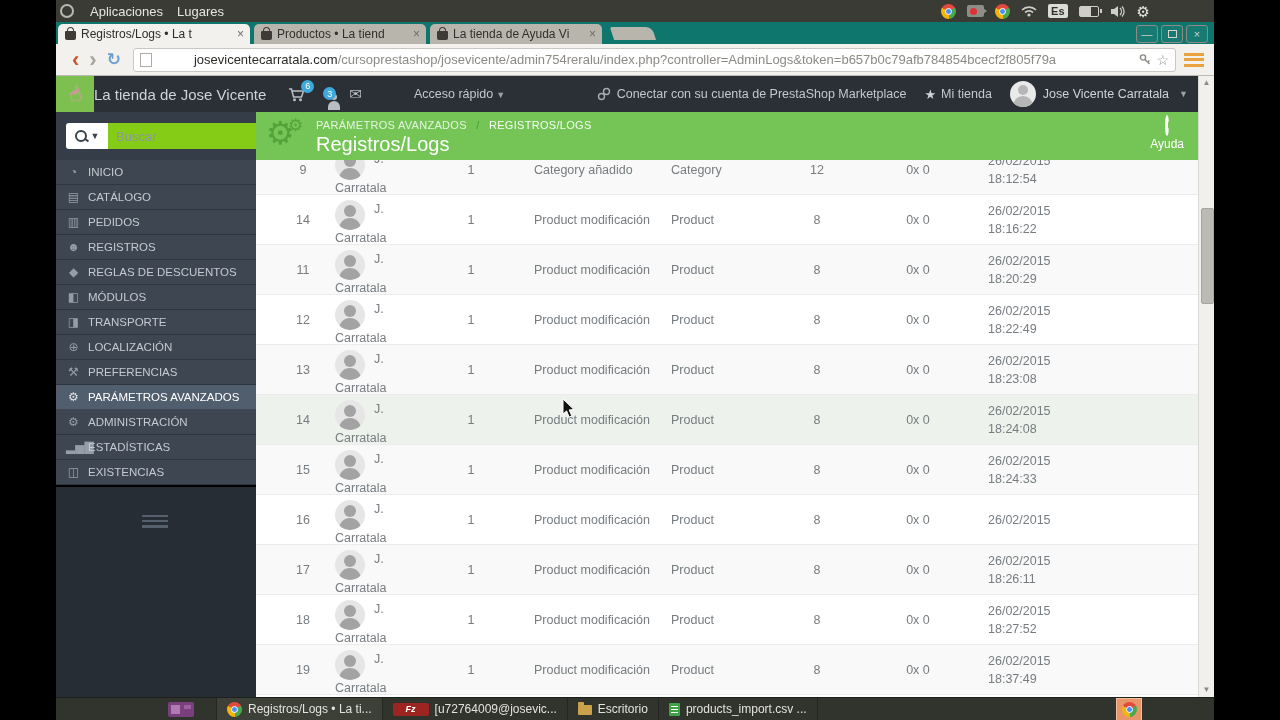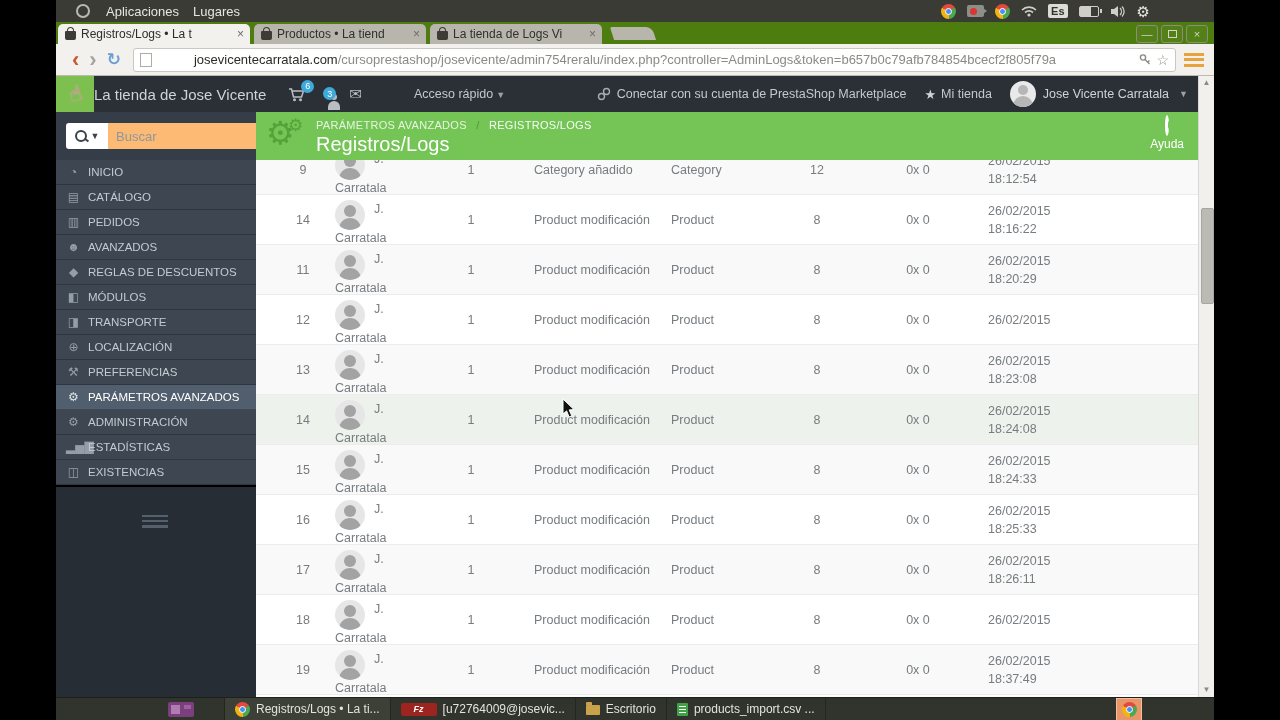--- a/index.html
+++ b/index.html
@@ -3,36 +3,36 @@
 <meta charset="utf-8">
 <style>
   html,body{margin:0;padding:0;}
   body{width:1280px;height:720px;background:#000;position:relative;overflow:hidden;
        font-family:"Liberation Sans","DejaVu Sans",sans-serif;-webkit-font-smoothing:antialiased;}
   #screen{position:absolute;left:56px;top:0;width:1158px;height:720px;}
 
   
   .menubar{position:absolute;left:0;top:0;width:100%;height:22px;background:#3b3b36;color:#e6e5e0;
            display:flex;align-items:center;font-size:13px;}
-  .menubar .mleft{display:flex;align-items:center;gap:14px;padding-left:20px;}
+  .menubar .mleft{display:flex;align-items:center;gap:14px;padding-left:4px;}
   .ubuntu-dot{width:14px;height:14px;border-radius:50%;border:2px solid #b9b8b2;box-sizing:border-box;margin-right:2px;}
   .menu-item{cursor:default;}
   .mright{margin-left:auto;display:flex;align-items:center;gap:11px;padding-right:64px;}
   .chrome{width:15px;height:15px;border-radius:50%;background:conic-gradient(from -60deg,#e4493d 0 33%,#4aa94e 0 66%,#f3b50d 0 100%);position:relative;}
   .chrome::before{content:"";position:absolute;inset:4px;background:#4e8df5;border:1.5px solid #fff;border-radius:50%;}
   .recorder{width:17px;height:12px;background:#8e8e88;border-radius:2px;position:relative;}
   .recorder::before{content:"";position:absolute;left:3px;top:2.5px;width:7px;height:7px;background:#d33;border-radius:50%;}
   .recorder::after{content:"";position:absolute;right:-3px;top:3px;border-left:4px solid #8e8e88;border-top:3px solid transparent;border-bottom:3px solid transparent;}
   .es-badge{background:#dcdcd6;color:#32322e;font-size:11px;font-weight:bold;padding:0 3px;border-radius:2px;line-height:14px;}
   .battery{width:18px;height:9px;border:1px solid #cfcec9;border-radius:2px;position:relative;background:linear-gradient(90deg,#cfcec9 0 60%,transparent 60%);}
   .battery::after{content:"";position:absolute;right:-4px;top:2px;width:2px;height:4px;background:#cfcec9;}
   .gear-glyph{color:#e8e8e3;font-size:15px;line-height:15px;}
 
   
-  .tabbar{position:absolute;left:0;top:22px;width:100%;height:22px;background:#4d7c0f;}
+  .tabbar{position:absolute;left:0;top:22px;width:100%;height:22px;background:#0f766e;}
   .tab{position:absolute;top:2px;height:20px;border-radius:5px 5px 0 0;display:flex;align-items:center;
        padding:0 6px;font-size:12px;box-sizing:border-box;}
   .tab.active{background:#f2f1ed;color:#2d2d2a;}
   .tab.inactive{background:#b7b5ac;color:#30302c;}
   .tab .ttl{white-space:nowrap;overflow:hidden;text-overflow:clip;flex:1;}
   .ps-bag{width:11px;height:9px;background:#3e3a36;border-radius:1px 1px 2px 2px;position:relative;margin:3px 5px 0 1px;flex:none;}
   .ps-bag::before{content:"";position:absolute;top:-4px;left:2px;width:5px;height:5px;border:1.5px solid #3e3a36;border-bottom:none;border-radius:4px 4px 0 0;}
   .tab-close{margin-left:5px;color:#6d6c66;font-size:12px;line-height:12px;flex:none;}
   .newtab{position:absolute;top:5px;height:13px;width:42px;background:#b7b5ac;border-radius:2px 6px 0 0;transform:skewX(18deg);}
   .winctl{position:absolute;right:6px;top:3px;display:flex;gap:3px;}
@@ -79,21 +79,21 @@
   .uavatar{width:26px;height:26px;border-radius:50%;background:#e9e9e9;position:relative;overflow:hidden;flex:none;}
   .uavatar::before{content:"";position:absolute;left:8px;top:4px;width:10px;height:10px;border-radius:50%;background:#b6b6b6;}
   .uavatar::after{content:"";position:absolute;left:3px;top:15px;width:20px;height:12px;border-radius:10px 10px 0 0;background:#b6b6b6;}
 
   
   .searchhead{position:absolute;left:0;top:112px;width:200px;height:48px;background:#343d48;display:flex;align-items:center;padding:0 10px;box-sizing:border-box;}
   .sbtn{width:42px;height:26px;background:#fff;border-radius:3px 0 0 3px;display:flex;align-items:center;justify-content:center;gap:3px;flex:none;}
   .mag{width:8px;height:8px;border:2px solid #3a424c;border-radius:50%;position:relative;}
   .mag::after{content:"";position:absolute;left:7px;top:7px;width:5px;height:2px;background:#3a424c;transform:rotate(40deg);}
   .sbtn .caret{color:#3a424c;margin-left:1px;}
-  .sinput{height:26px;flex:1;border:none;background:#fdba74;border-radius:0 3px 3px 0;font-size:13px;color:#5b646c;
+  .sinput{height:26px;flex:1;border:none;background:#84cc16;border-radius:0 3px 3px 0;font-size:13px;color:#5b646c;
           padding:0 8px;outline:none;box-sizing:border-box;font-family:inherit;}
   .sinput::placeholder{color:#8e979e;}
 
   
   .banner{position:absolute;left:200px;top:112px;width:calc(100% - 216px);height:48px;background:#74c556;color:#fff;}
   .banner-gears{position:absolute;left:10px;top:2px;color:#56a23a;}
   .banner-gears .g1{font-size:32px;}
   .banner-gears .g2{font-size:17px;position:absolute;left:22px;top:1px;}
   .crumbs{position:absolute;left:60px;top:7px;font-size:11px;letter-spacing:.3px;}
   .crumb-parent{color:rgba(255,255,255,.82);}
@@ -138,21 +138,21 @@
   .c-date{padding-left:0;line-height:1.45;}
   .c-date span{display:block;}
 
   
   .scrollbar{position:absolute;right:0;top:76px;width:16px;height:621px;background:#f1f0ec;border-left:1px solid #dad8d3;box-sizing:border-box;}
   .sb-arrow{position:absolute;left:0;width:100%;text-align:center;color:#8a8a86;font-size:8px;line-height:10px;}
   .sb-thumb{position:absolute;left:2px;top:132px;width:11px;height:94px;background:#bcbab5;border:1px solid #a8a6a1;border-radius:2px;}
 
   
   .taskbar{position:absolute;left:0;top:697px;width:100%;height:23px;background:#31342d;border-top:1px solid #1e201b;
-           display:flex;align-items:center;color:#e3e2dc;font-size:12px;box-sizing:border-box;gap:8px;}
+           display:flex;align-items:center;color:#e3e2dc;font-size:12px;box-sizing:border-box;}
   .wswitch{width:26px;height:15px;background:#7a3f7d;border-radius:2px;margin-left:112px;position:relative;flex:none;}
   .wswitch::before{content:"";position:absolute;left:3px;top:3px;width:9px;height:9px;background:#b07ab2;}
   .wswitch::after{content:"";position:absolute;right:3px;top:3px;width:7px;height:4px;background:#a05ea3;}
   .tbitem{display:flex;align-items:center;gap:6px;height:100%;padding:0 10px;border-right:1px solid #24261f;box-sizing:border-box;white-space:nowrap;}
   .tbitem.first{margin-left:22px;border-left:1px solid #24261f;background:#3c4037;}
   .tb-ico{flex:none;}
   .fz-ico{width:36px;height:13px;background:#9e2420;border-radius:2px;color:#fff;font-size:9px;font-weight:bold;
           display:flex;align-items:center;justify-content:center;font-style:italic;}
   .folder-ico{width:14px;height:10px;background:#caa24a;border-radius:1px;position:relative;margin-top:2px;}
   .folder-ico::before{content:"";position:absolute;left:0;top:-3px;width:6px;height:3px;background:#caa24a;border-radius:1px 1px 0 0;}
@@ -201,21 +201,21 @@
       <span class="ttl">Registros/Logs • La t</span>
       <span class="tab-close">×</span>
     </div>
     <div class="tab inactive" style="left:198px;width:172px;">
       <span class="ps-bag"></span>
       <span class="ttl">Productos • La tiend</span>
       <span class="tab-close">×</span>
     </div>
     <div class="tab inactive" style="left:374px;width:172px;">
       <span class="ps-bag"></span>
-      <span class="ttl">La tienda de Logs Vi</span>
+      <span class="ttl">La tienda de Ayuda Vi</span>
       <span class="tab-close">×</span>
     </div>
     <div class="newtab" style="left:556px;"></div>
     <div class="winctl">
       <span class="winbtn">—</span>
       <span class="winbtn">
           <span class="maxsq"></span>
         </span>
       <span class="winbtn">×</span>
     </div>
@@ -310,21 +310,21 @@
     <span>CATÁLOGO</span>
   </div>
 
   <div class="sitem">
     <span class="sicon">▥</span>
     <span>PEDIDOS</span>
   </div>
 
   <div class="sitem">
     <span class="sicon">☻</span>
-    <span>AVANZADOS</span>
+    <span>REGISTROS</span>
   </div>
 
   <div class="sitem">
     <span class="sicon">◆</span>
     <span>REGLAS DE DESCUENTOS</span>
   </div>
 
   <div class="sitem">
     <span class="sicon">◧</span>
     <span>MÓDULOS</span>
@@ -432,20 +432,21 @@
       <span class="emp-first">J.</span>
       <span class="emp-last">Carratala</span>
     </div>
     <div class="c c-sev">1</div>
     <div class="c c-msg">Product modificación</div>
     <div class="c c-obj">Product</div>
     <div class="c c-oid">8</div>
     <div class="c c-err">0x 0</div>
     <div class="c c-date">
       <span>26/02/2015</span>
+      <span>18:22:49</span>
     </div>
   </div>
 
   <div class="trow">
     <div class="c c-num">13</div>
     <div class="c c-emp">
       <span class="avatar"></span>
       <span class="emp-first">J.</span>
       <span class="emp-last">Carratala</span>
     </div>
@@ -503,21 +504,20 @@
       <span class="emp-first">J.</span>
       <span class="emp-last">Carratala</span>
     </div>
     <div class="c c-sev">1</div>
     <div class="c c-msg">Product modificación</div>
     <div class="c c-obj">Product</div>
     <div class="c c-oid">8</div>
     <div class="c c-err">0x 0</div>
     <div class="c c-date">
       <span>26/02/2015</span>
-      <span>18:25:33</span>
     </div>
   </div>
 
   <div class="trow">
     <div class="c c-num">17</div>
     <div class="c c-emp">
       <span class="avatar"></span>
       <span class="emp-first">J.</span>
       <span class="emp-last">Carratala</span>
     </div>
@@ -539,20 +539,21 @@
       <span class="emp-first">J.</span>
       <span class="emp-last">Carratala</span>
     </div>
     <div class="c c-sev">1</div>
     <div class="c c-msg">Product modificación</div>
     <div class="c c-obj">Product</div>
     <div class="c c-oid">8</div>
     <div class="c c-err">0x 0</div>
     <div class="c c-date">
       <span>26/02/2015</span>
+      <span>18:27:52</span>
     </div>
   </div>
 
   <div class="trow">
     <div class="c c-num">19</div>
     <div class="c c-emp">
       <span class="avatar"></span>
       <span class="emp-first">J.</span>
       <span class="emp-last">Carratala</span>
     </div>

